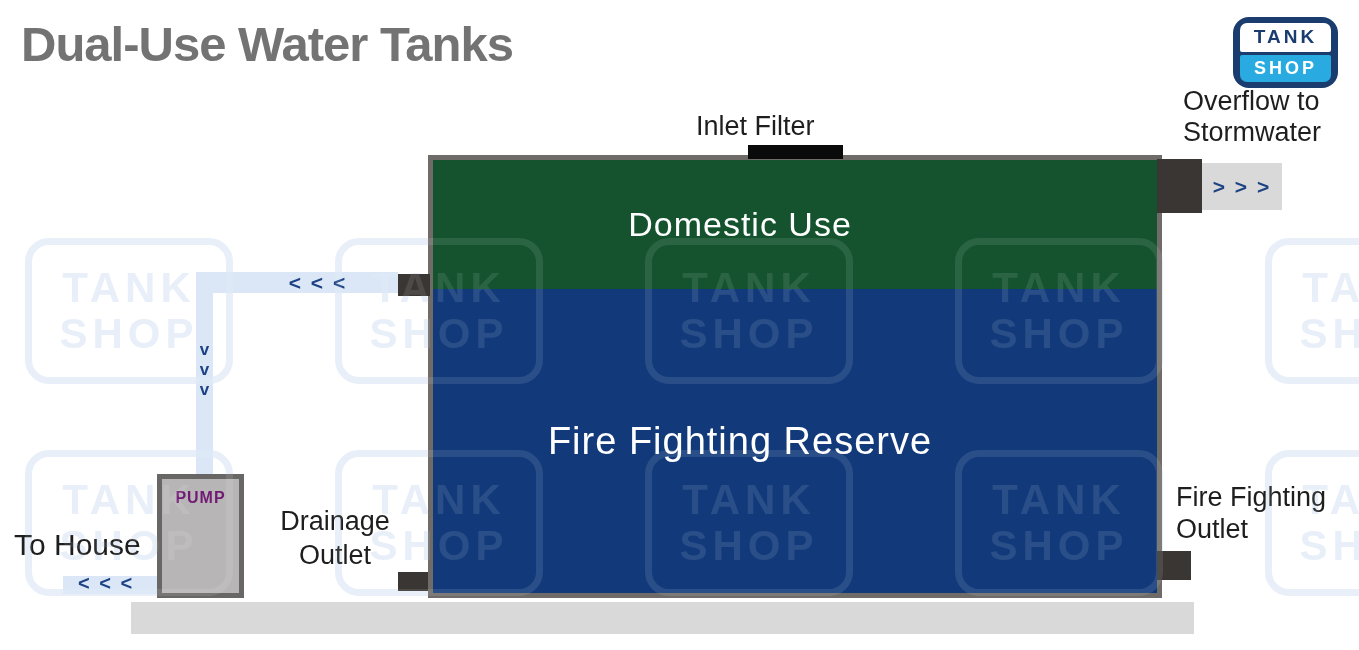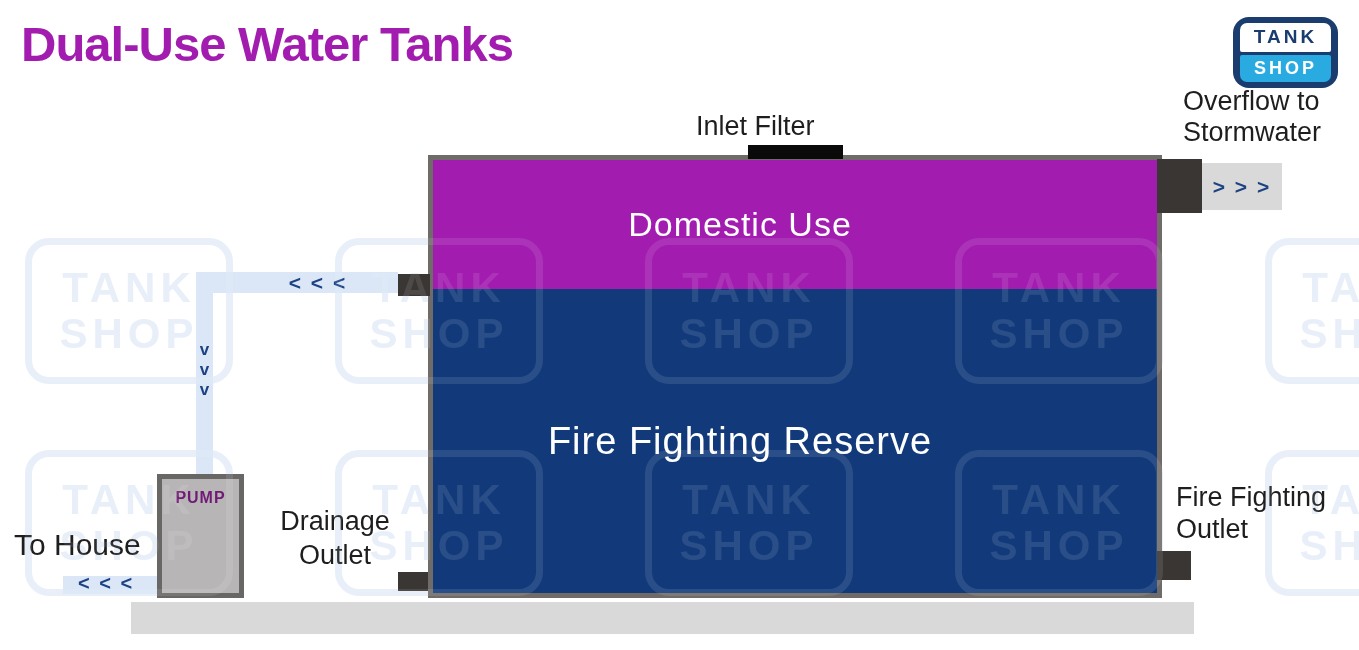--- a/index.html
+++ b/index.html
@@ -10,21 +10,21 @@
   .wm-layer{position:absolute; inset:0; pointer-events:none;}
   .wm-back{z-index:0; color:rgba(130,170,225,0.20);}
   .wm-front{z-index:6; color:rgba(255,255,255,0.10);}
   .wm-tile{position:absolute; width:208px; height:146px; box-sizing:border-box;
     border:7px solid currentColor; border-radius:24px;
     display:flex; flex-direction:column; align-items:center; justify-content:center; gap:4px;
     font-weight:bold; font-size:42px; letter-spacing:5px; line-height:1;}
 
   
   .title{position:absolute; left:21px; top:16px; margin:0; z-index:7;
-    font-size:49px; font-weight:bold; letter-spacing:-1px; color:#a21caf;}
+    font-size:49px; font-weight:bold; letter-spacing:-1px; color:#737373;}
   .logo{position:absolute; left:1233px; top:17px; width:105px; height:71px; z-index:7;
     background:#1a3c6e; border-radius:16px; padding:6px 7px; box-sizing:border-box;
     display:flex; flex-direction:column; gap:3px;}
   .logo-tank{flex:1.05; background:#ffffff; color:#1a3c6e; border-radius:7px 7px 2px 2px;
     display:flex; align-items:center; justify-content:center;
     font-weight:bold; font-size:19px; letter-spacing:3px;}
   .logo-shop{flex:1; background:#29abe2; color:#ffffff; border-radius:2px 2px 7px 7px;
     display:flex; align-items:center; justify-content:center;
     font-weight:bold; font-size:18px; letter-spacing:3px;}
 
@@ -35,21 +35,21 @@
   .pipe{position:absolute; background:#dbe7f7; z-index:1;}
   .pipe-supply-h{left:196px; top:272px; width:202px; height:21px;}
   .pipe-supply-v{left:196px; top:272px; width:17px; height:203px;}
   .pipe-house{left:63px; top:576px; width:94px; height:18px;}
   .pipe-overflow{left:1202px; top:163px; width:80px; height:47px; background:#d9d9d9; z-index:2;
     display:flex; align-items:center; justify-content:center;}
 
   
   .tank{position:absolute; left:428px; top:155px; width:734px; height:443px; box-sizing:border-box;
     border:5px solid #6f6b69; display:flex; flex-direction:column; z-index:2;}
-  .tank-domestic{height:129px; background:#a21caf; display:flex; align-items:center; justify-content:center;
+  .tank-domestic{height:129px; background:#14532d; display:flex; align-items:center; justify-content:center;
     padding-right:110px; color:#ffffff; font-size:34px; letter-spacing:1px;}
   .tank-fire{flex:1; background:#123a7a; display:flex; align-items:center; justify-content:center;
     padding-right:110px; color:#ffffff; font-size:38px; letter-spacing:1px;}
 
   
   .inlet-filter{position:absolute; left:748px; top:145px; width:95px; height:14px; background:#0a0a0a; z-index:4;}
   .conn{position:absolute; background:#3a3633; z-index:3;}
   .conn-overflow{left:1157px; top:159px; width:45px; height:54px;}
   .conn-supply{left:398px; top:274px; width:32px; height:22px;}
   .conn-drain{left:398px; top:572px; width:30px; height:19px;}

